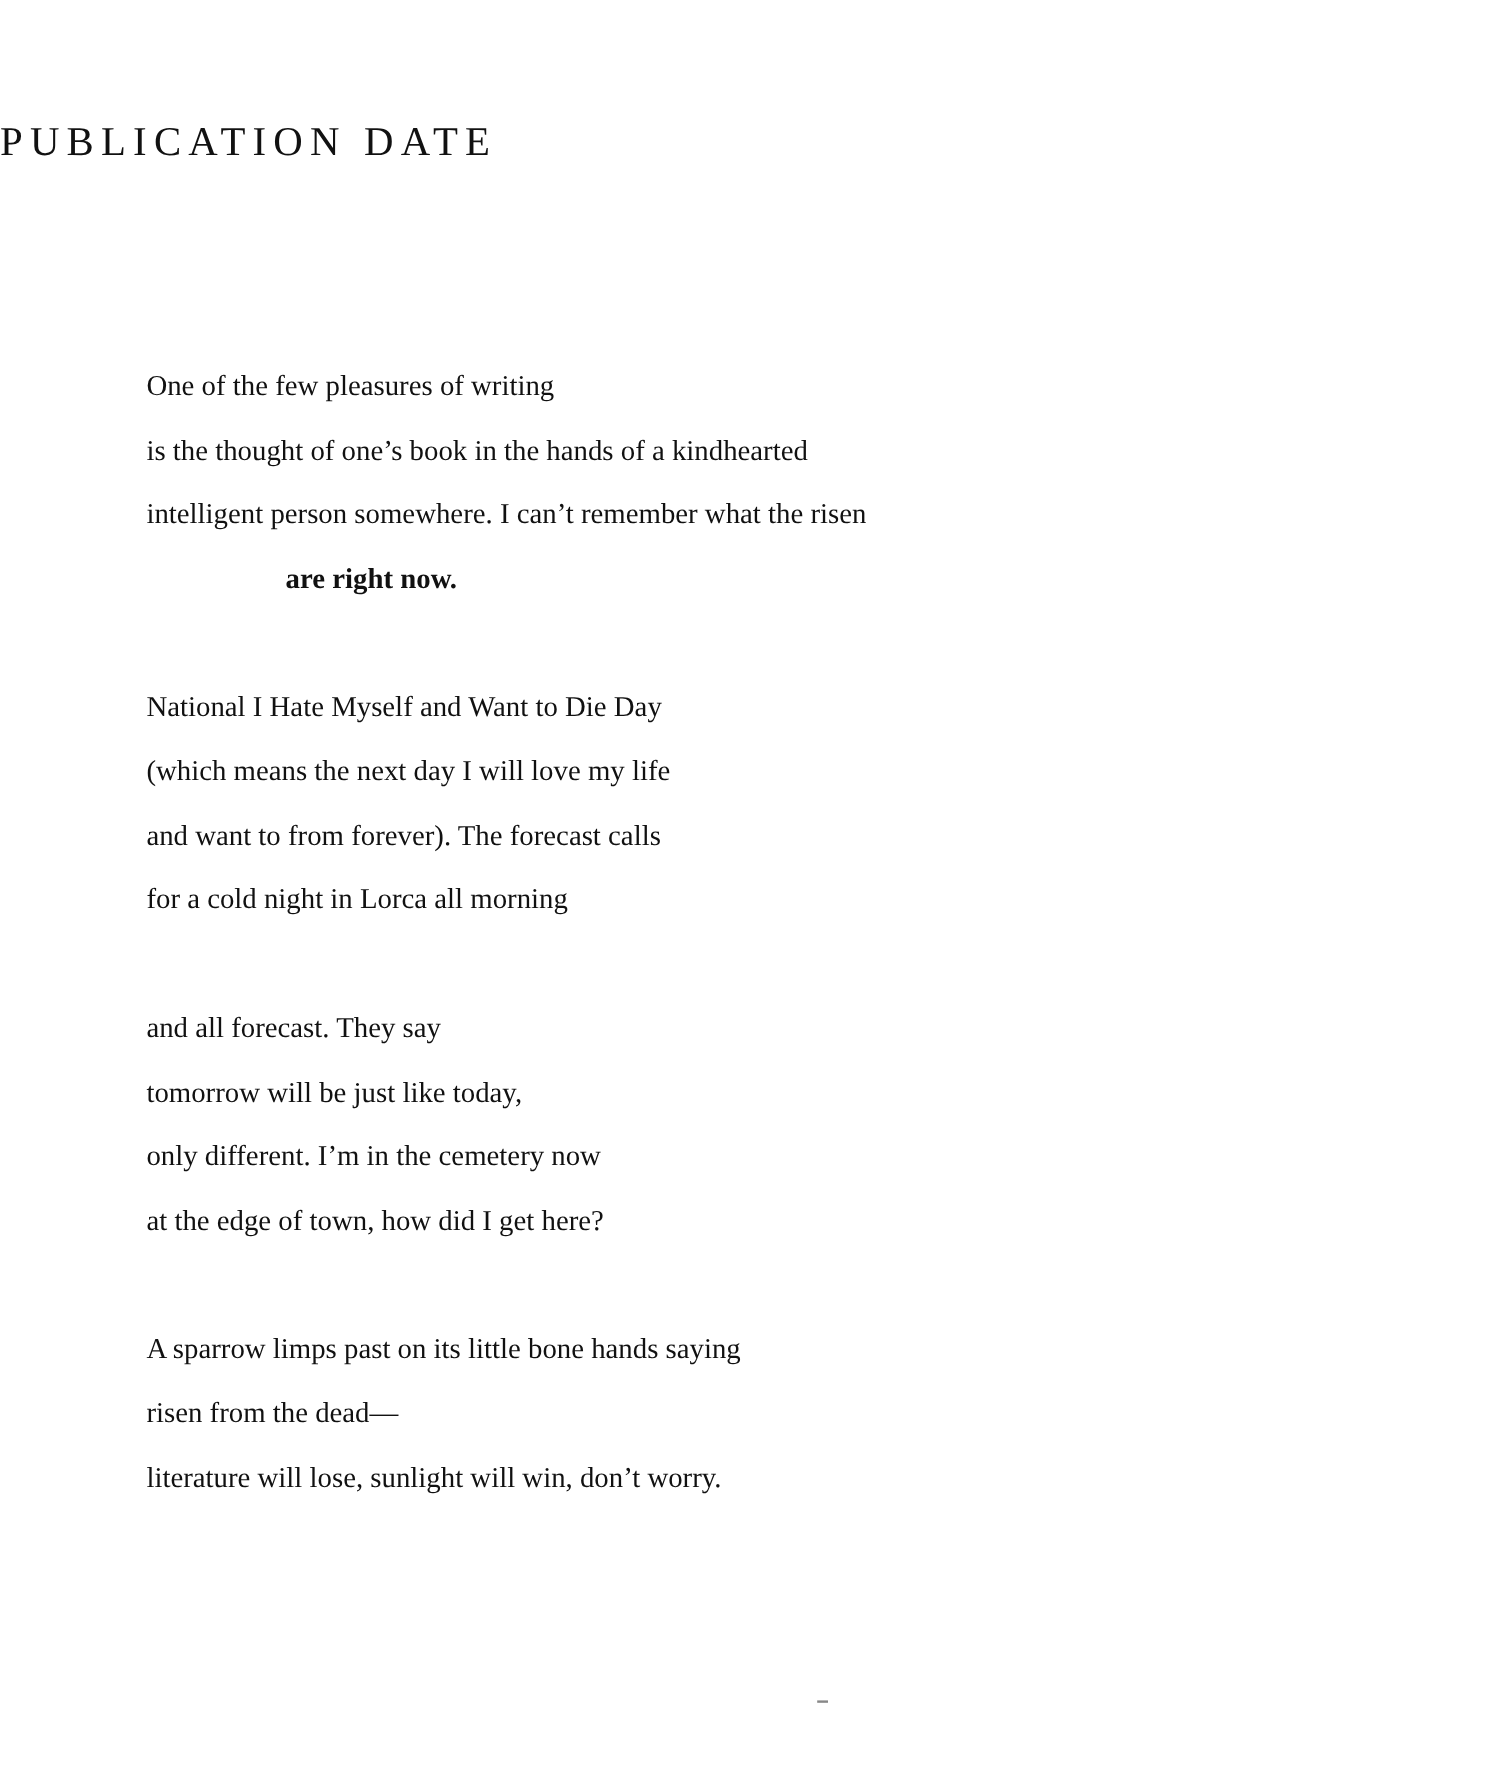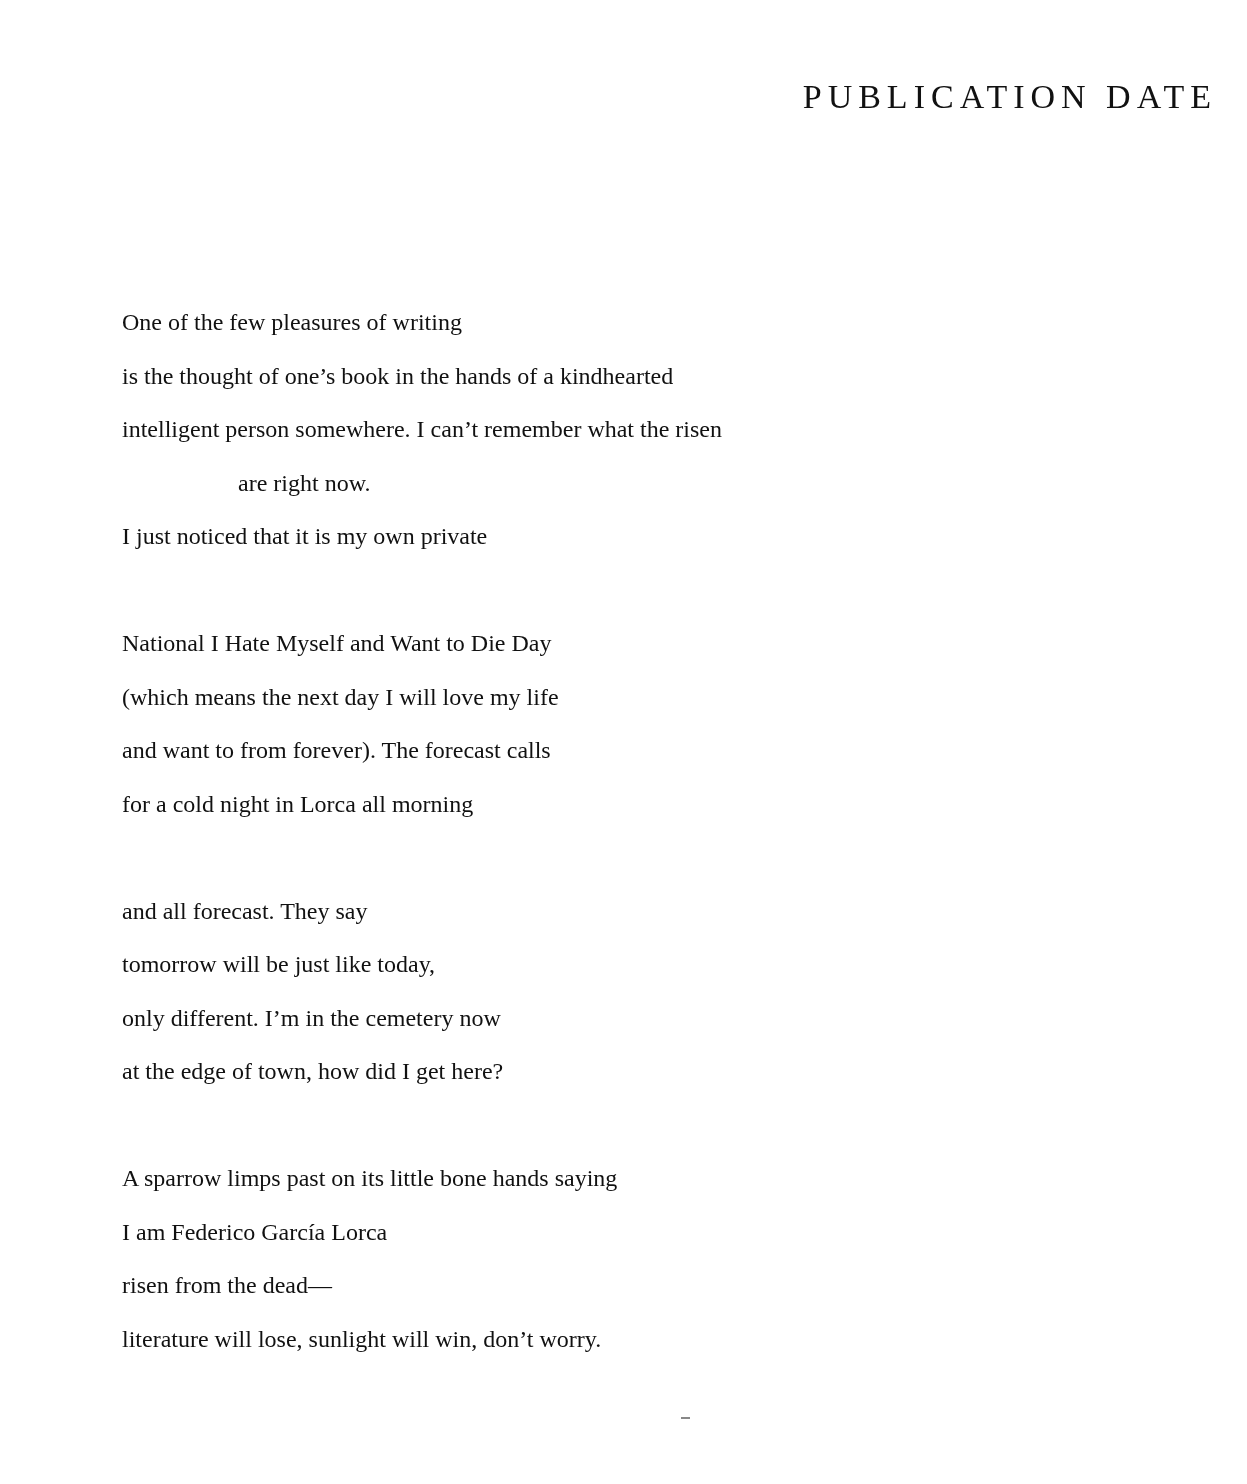--- a/index.html
+++ b/index.html
@@ -10,24 +10,24 @@
     body {
       width: 1247px;
       height: 1484px;
       position: relative;
       overflow: hidden;
       color: #111111;
       font-family: "Liberation Serif", "DejaVu Serif", serif;
     }
     .page-title {
       position: absolute;
-      top: 78px;
+      top: 100px;
       left: 0;
       width: 1217px;
-      text-align: right;
+      text-align: left;
       font-size: 34px;
       letter-spacing: 6px;
       font-weight: normal;
       margin: 0;
     }
     .poem {
       position: absolute;
       left: 122px;
       top: 296px;
       font-size: 24px;
@@ -35,20 +35,21 @@
     }
     .stanza {
       margin: 0 0 53.5px 0;
     }
     .line {
       display: block;
       white-space: nowrap;
     }
     .line.indent {
       padding-left: 116px;
+      font-weight: bold;
     }
     .page-mark {
       position: absolute;
       left: 681px;
       top: 1417px;
       width: 9px;
       height: 2px;
       background: #888888;
     }
   </style>
@@ -56,35 +57,33 @@
 <body>
 
 <h1 class="page-title">PUBLICATION DATE</h1>
 
 <div class="poem">
   <div class="stanza">
     <span class="line">One of the few pleasures of writing</span>
     <span class="line">is the thought of one’s book in the hands of a kindhearted</span>
     <span class="line">intelligent person somewhere. I can’t remember what the risen</span>
     <span class="line indent">are right now.</span>
-    <span class="line">I just noticed that it is my own private</span>
   </div>
   <div class="stanza">
     <span class="line">National I Hate Myself and Want to Die Day</span>
     <span class="line">(which means the next day I will love my life</span>
     <span class="line">and want to from forever). The forecast calls</span>
     <span class="line">for a cold night in Lorca all morning</span>
   </div>
   <div class="stanza">
     <span class="line">and all forecast. They say</span>
     <span class="line">tomorrow will be just like today,</span>
     <span class="line">only different. I’m in the cemetery now</span>
     <span class="line">at the edge of town, how did I get here?</span>
   </div>
   <div class="stanza">
     <span class="line">A sparrow limps past on its little bone hands saying</span>
-    <span class="line">I am Federico García Lorca</span>
     <span class="line">risen from the dead—</span>
     <span class="line">literature will lose, sunlight will win, don’t worry.</span>
   </div>
 </div>
 
 <div class="page-mark"></div>
 
 </body></html>

